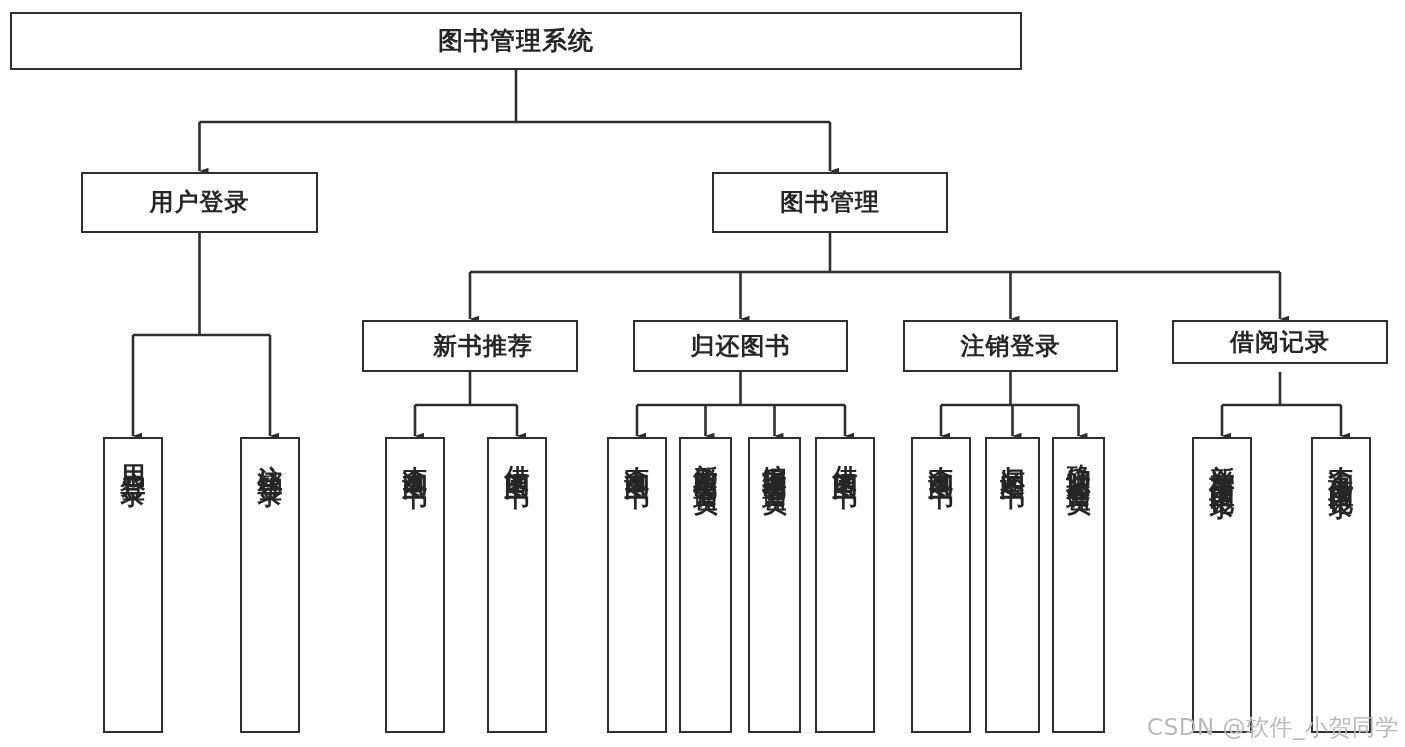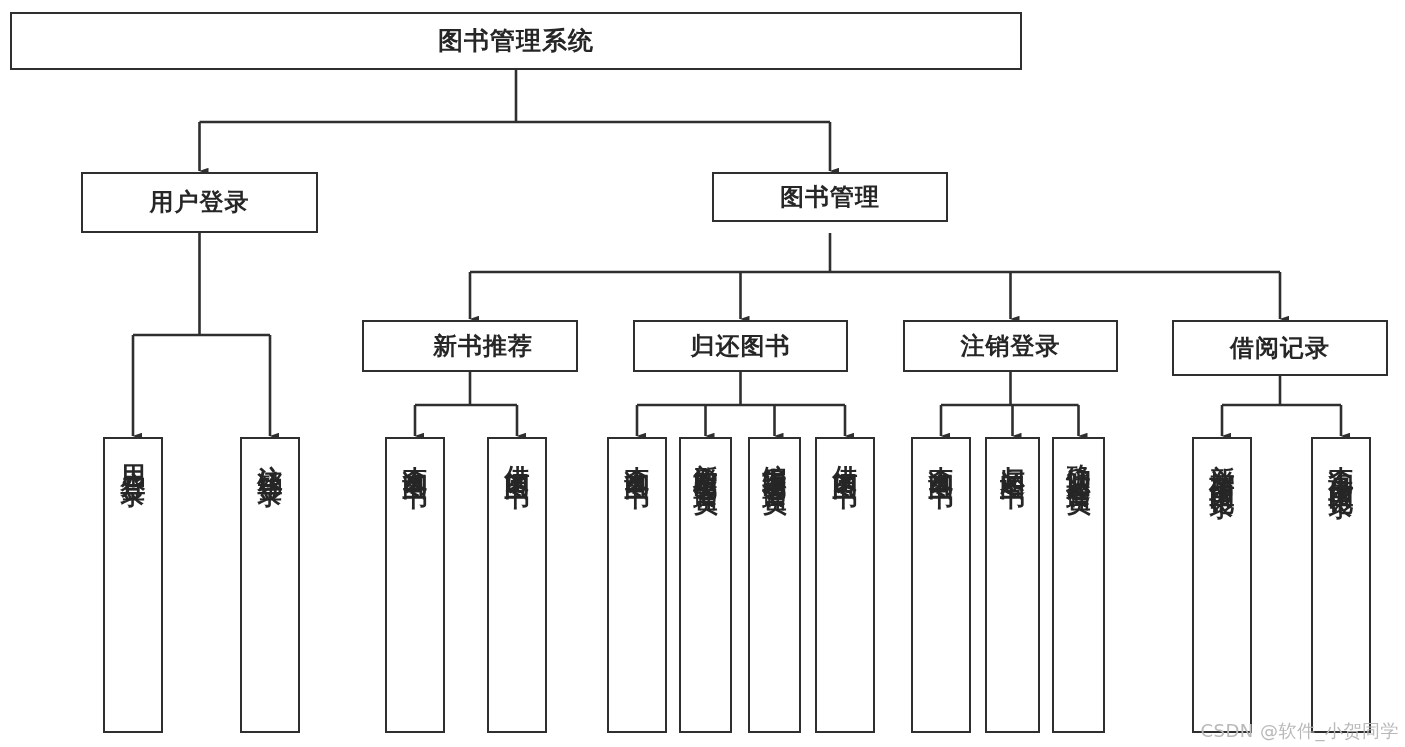--- a/index.html
+++ b/index.html
@@ -49,21 +49,21 @@
   }
   .node.vert.narrow .lbl{
     font-size:24px;
     letter-spacing:4px;
   }
   #edges{position:absolute;left:0;top:0;width:1405px;height:747px;pointer-events:none;}
   #watermark{
     position:absolute;
     right:6px;
     bottom:4px;
-    font-size:18px;
+    font-size:23px;
     color:#b9b9b9;
     letter-spacing:0.5px;
     white-space:nowrap;
     font-family:"DejaVu Sans","Liberation Sans",sans-serif;
   }
 </style>
 </head>
 <body>
 
 <div id="diagram">
@@ -109,33 +109,33 @@
         <line x1="1341" y1="405" x2="1341" y2="436" marker-end="url(#arrowhead)"></line>
       </g>
   </svg>
   <div id="nodes-layer">
       <div class="node horiz root" style="left: 10px; top: 12px; width: 1012px; height: 58px;">
         <span class="lbl">图书管理系统</span>
       </div>
       <div class="node horiz" style="left: 81px; top: 172px; width: 237px; height: 61px;">
         <span class="lbl">用户登录</span>
       </div>
-      <div class="node horiz" style="left: 712px; top: 172px; width: 236px; height: 50px;">
+      <div class="node horiz" style="left: 712px; top: 172px; width: 236px; height: 61px;">
         <span class="lbl">图书管理</span>
       </div>
       <div class="node horiz" style="left: 362px; top: 320px; width: 216px; height: 52px; padding-left: 26px;">
         <span class="lbl">新书推荐</span>
       </div>
       <div class="node horiz" style="left: 633px; top: 320px; width: 215px; height: 52px;">
         <span class="lbl">归还图书</span>
       </div>
       <div class="node horiz" style="left: 903px; top: 320px; width: 215px; height: 52px;">
         <span class="lbl">注销登录</span>
       </div>
-      <div class="node horiz" style="left: 1172px; top: 320px; width: 216px; height: 56px;">
+      <div class="node horiz" style="left: 1172px; top: 320px; width: 216px; height: 44px;">
         <span class="lbl">借阅记录</span>
       </div>
       <div class="node vert" style="left: 103px; top: 437px; width: 60px; height: 296px;">
         <span class="lbl">用户登录</span>
       </div>
       <div class="node vert" style="left: 240px; top: 437px; width: 60px; height: 296px;">
         <span class="lbl">注销登录</span>
       </div>
       <div class="node vert" style="left: 385px; top: 437px; width: 60px; height: 296px;">
         <span class="lbl">查询图书</span>

